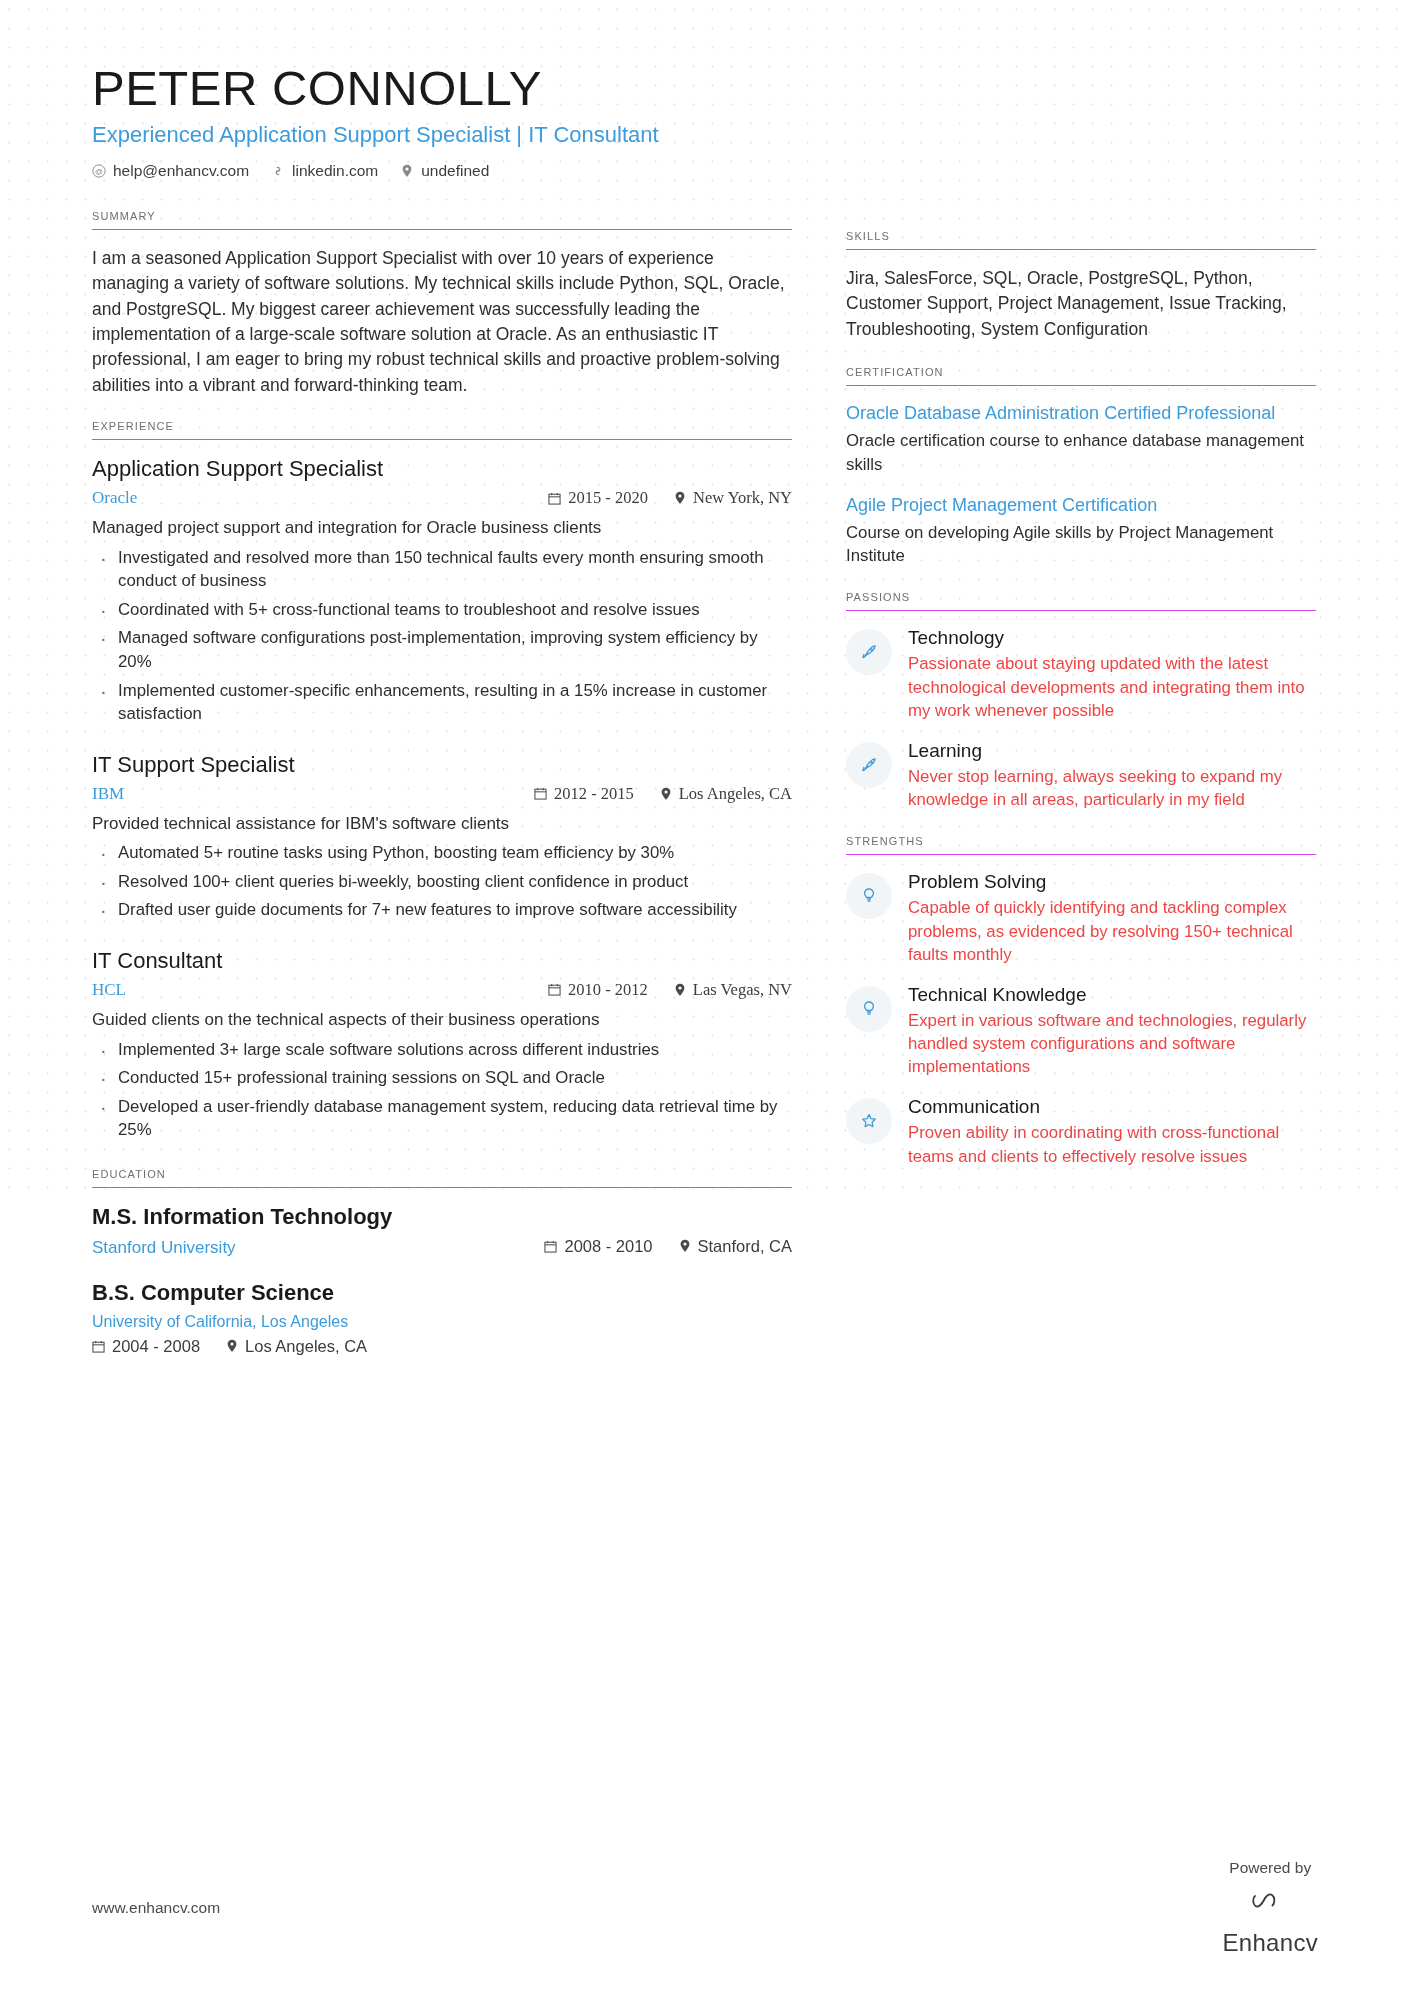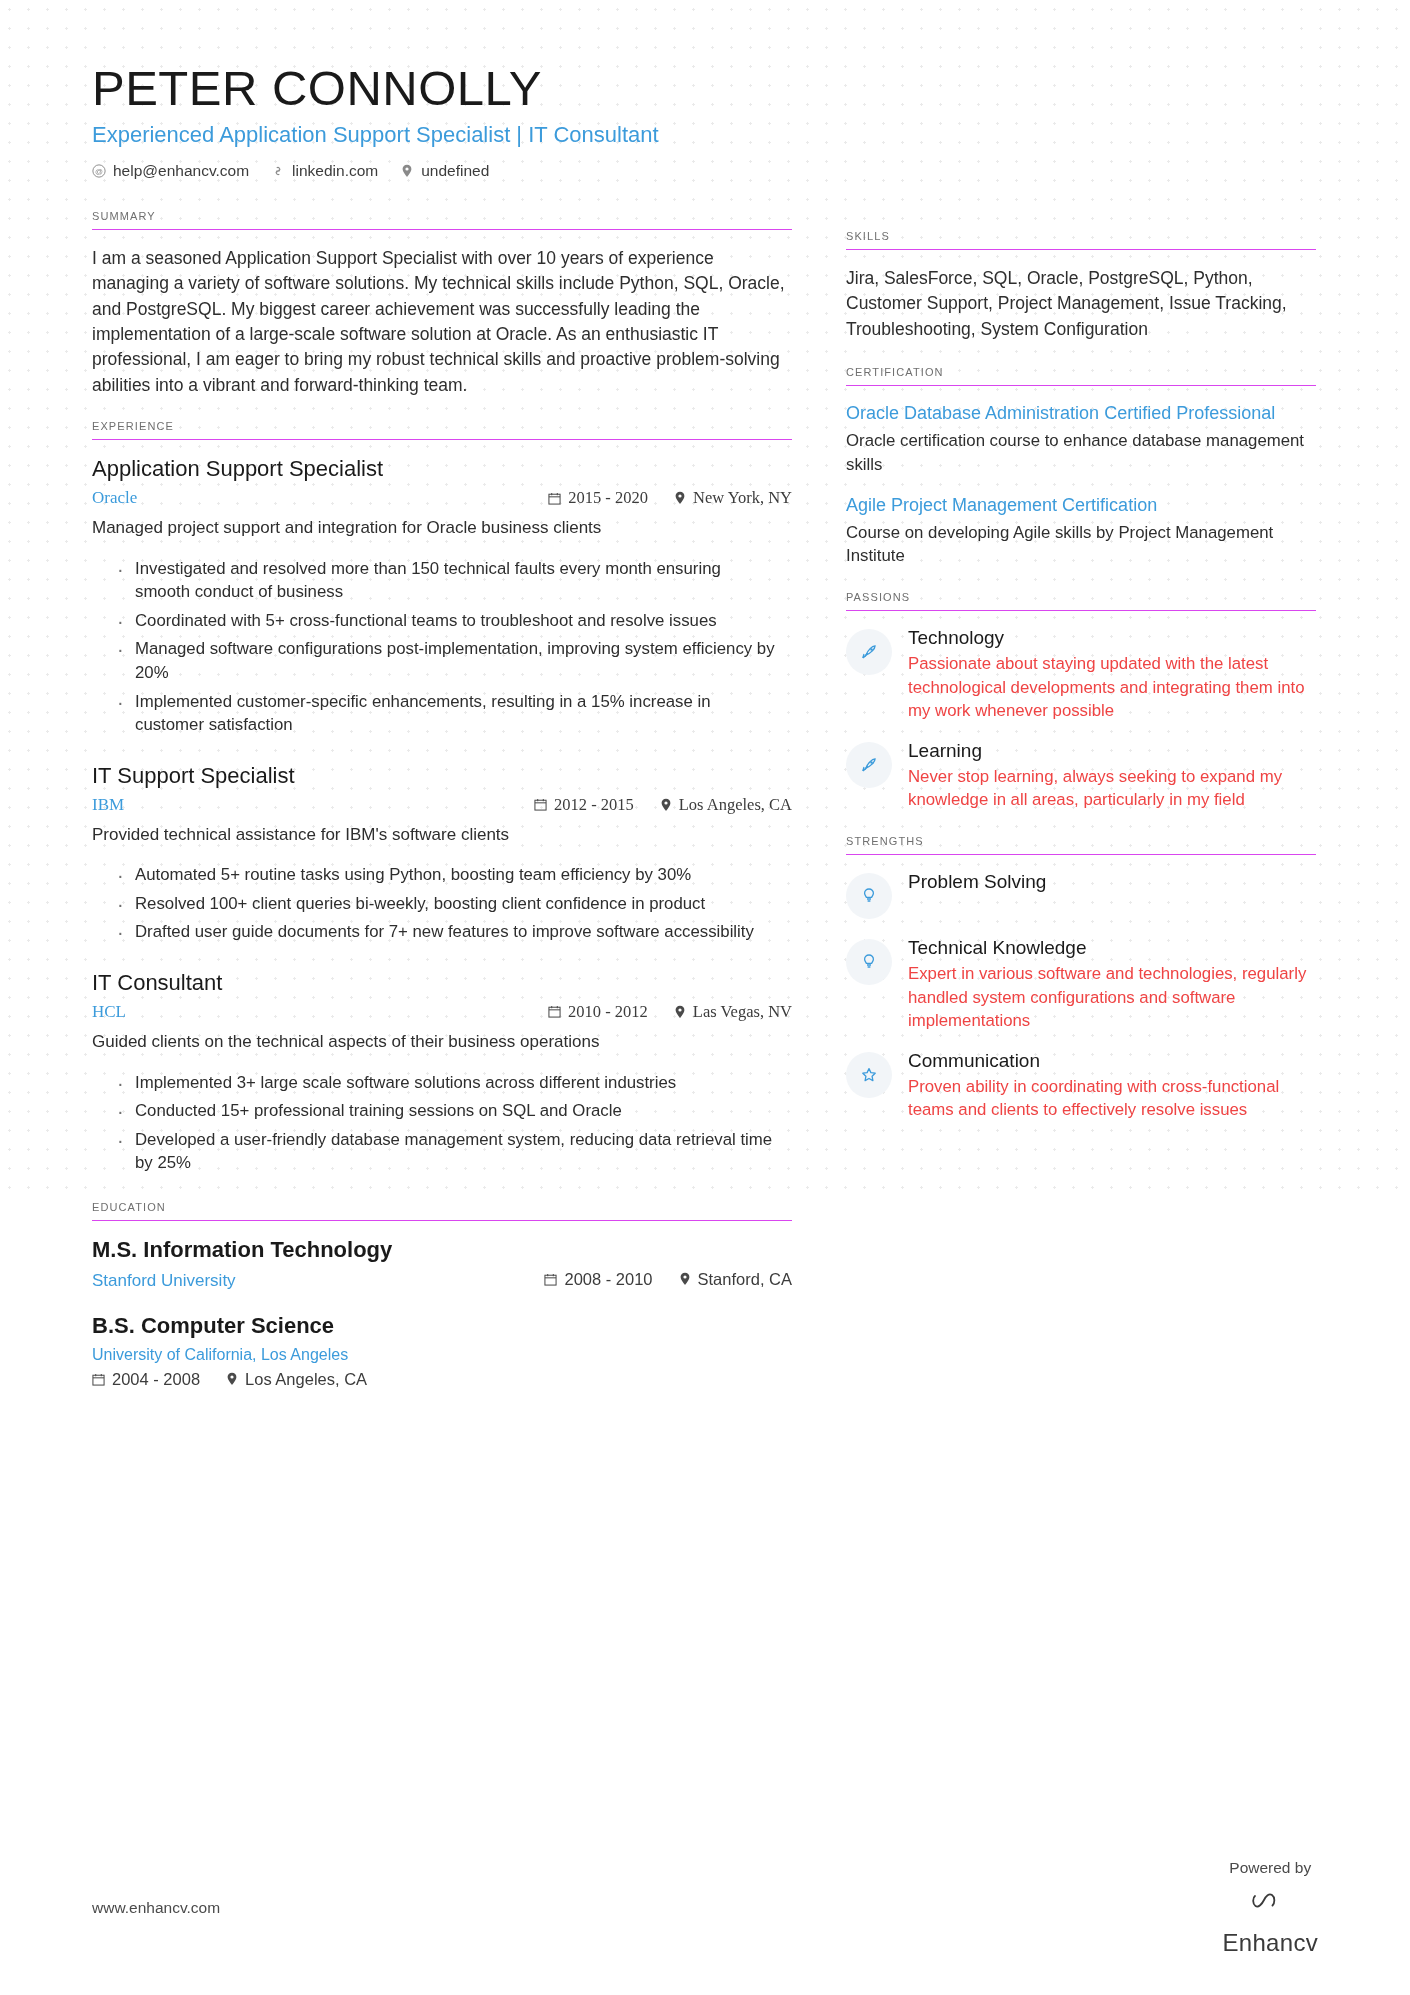--- a/index.html
+++ b/index.html
@@ -126,21 +126,21 @@
   .meta-item .mi { color: #4a4a4a; font-size: 14px; display:inline-flex; }
   .job-desc {
     font-size: 17px;
     color: #2e2e2e;
     margin-bottom: 6px;
     line-height: 1.4;
   }
   ul.bullets {
     list-style: none;
     padding: 0;
-    margin: 17px;
+    margin: 0;
   }
   ul.bullets li {
     position: relative;
     padding-left: 26px;
     font-size: 16.8px;
     line-height: 1.4;
     color: #2e2e2e;
     margin-bottom: 5px;
   }
   ul.bullets li:before {
@@ -505,20 +505,21 @@
 
         <div class="item-row">
           <div class="circ">
             <svg width="20" height="20" viewBox="0 0 20 20">
                 <path d="M10 3 C7.4 3 5.6 4.9 5.6 7.2 C5.6 9 7 10.2 7.4 11.4 L12.6 11.4 C13 10.2 14.4 9 14.4 7.2 C14.4 4.9 12.6 3 10 3 Z" fill="none" stroke="#3c9bdb" stroke-width="1.3"></path>
                 <path d="M8 13 H12 M8.6 15 H11.4" stroke="#3c9bdb" stroke-width="1.3"></path>
               </svg>
           </div>
           <div class="item-body">
             <div class="item-title">Problem Solving</div>
+            <div class="item-desc">Capable of quickly identifying and tackling complex problems, as evidenced by resolving 150+ technical faults monthly</div>
           </div>
         </div>
 
         <div class="item-row">
           <div class="circ">
             <svg width="20" height="20" viewBox="0 0 20 20">
                 <path d="M10 3 C7.4 3 5.6 4.9 5.6 7.2 C5.6 9 7 10.2 7.4 11.4 L12.6 11.4 C13 10.2 14.4 9 14.4 7.2 C14.4 4.9 12.6 3 10 3 Z" fill="none" stroke="#3c9bdb" stroke-width="1.3"></path>
                 <path d="M8 13 H12 M8.6 15 H11.4" stroke="#3c9bdb" stroke-width="1.3"></path>
               </svg>
           </div>

